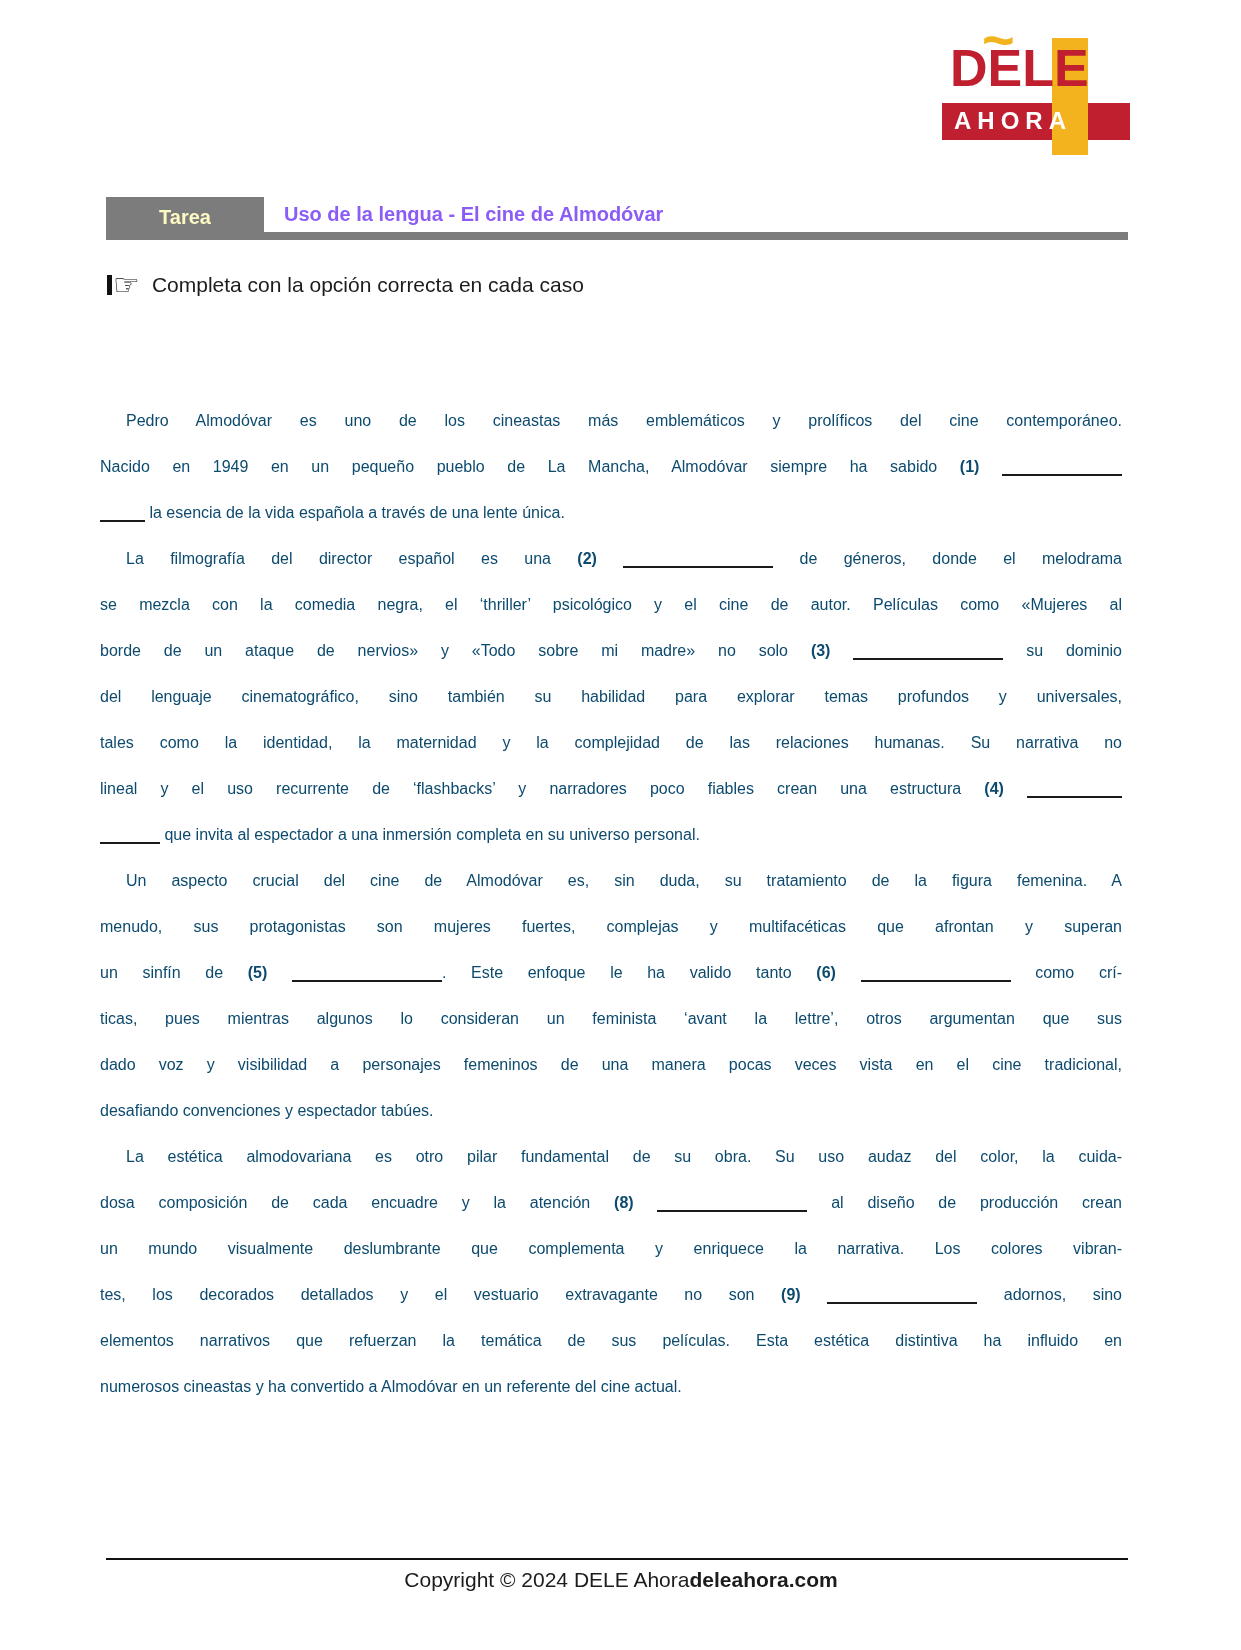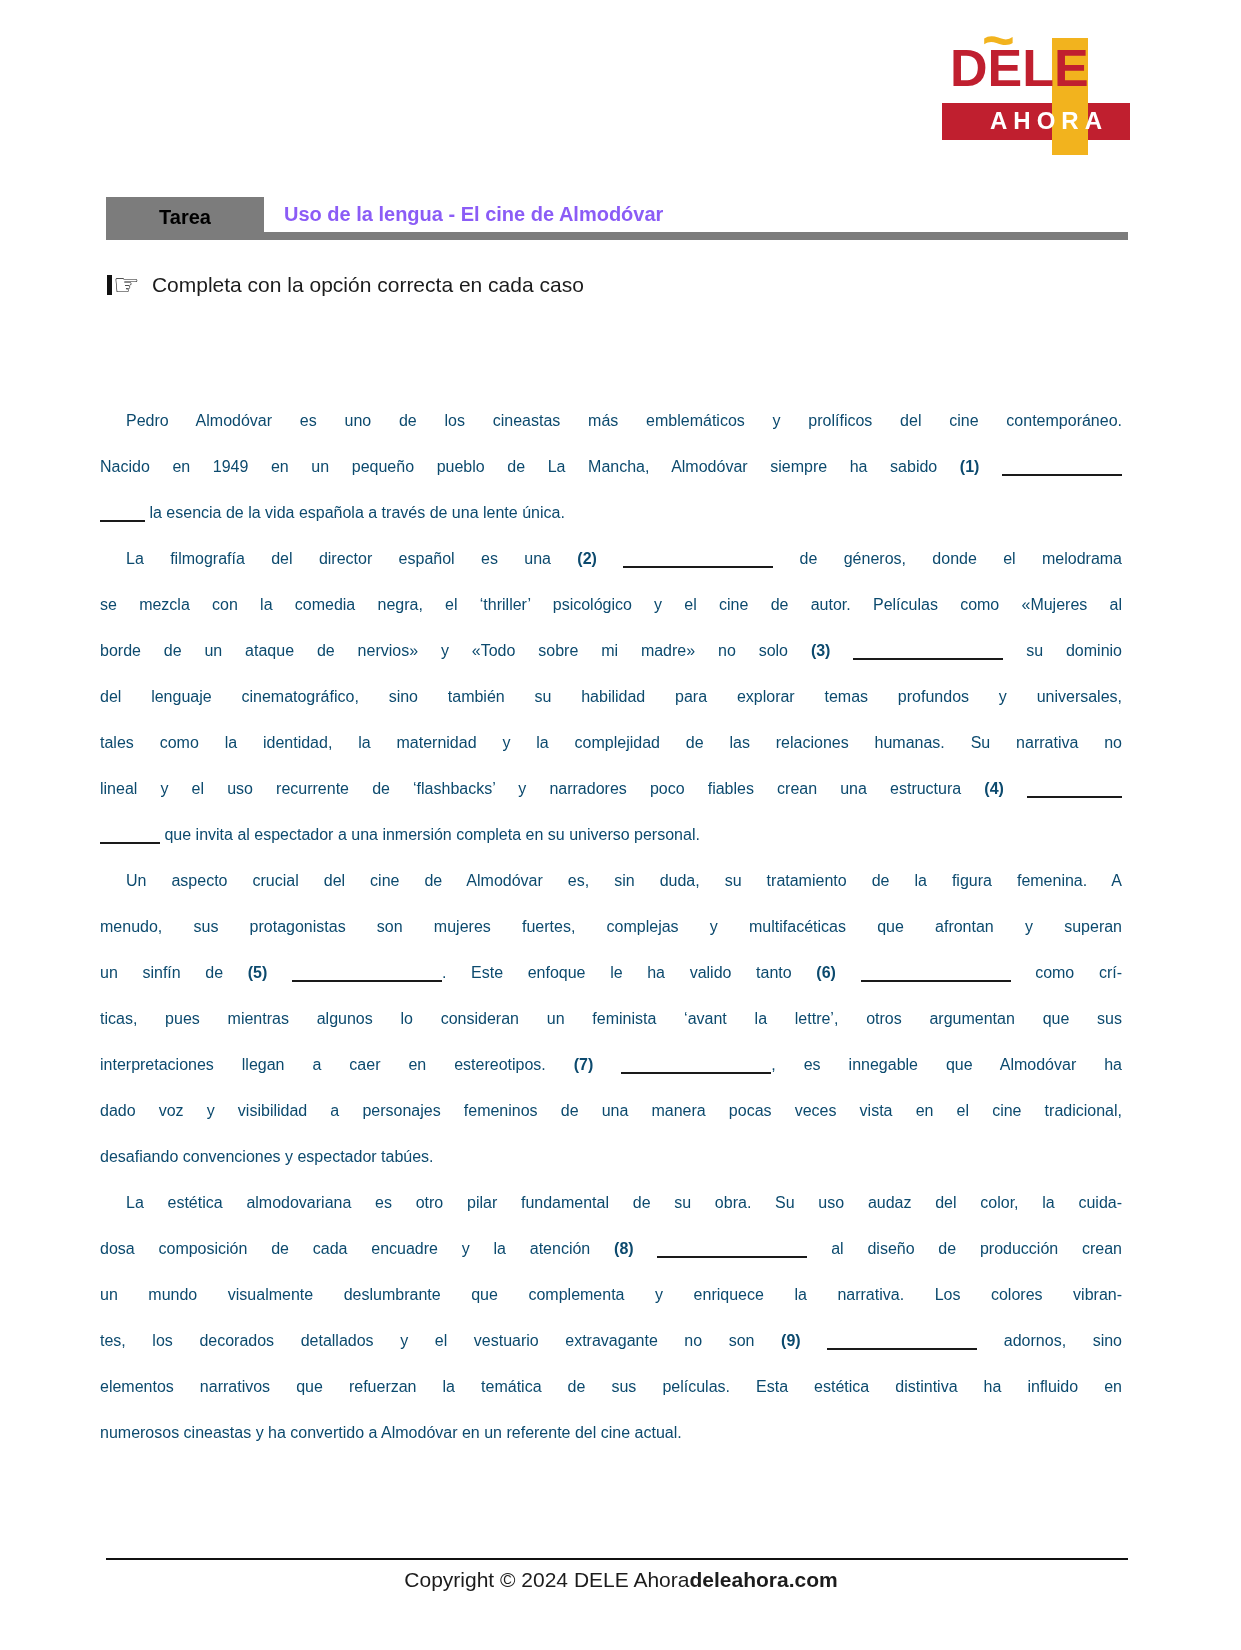--- a/index.html
+++ b/index.html
@@ -7,24 +7,24 @@
   .page{
     position:relative;width:1241px;height:1650px;margin:0 auto;background:#ffffff;
     font-family:"Liberation Sans",sans-serif;color:#202020;overflow:hidden;
   }
   
   .logo{position:absolute;top:36px;right:111px;width:188px;height:126px;}
   .logo-ybar{position:absolute;left:110px;top:2px;width:36px;height:117px;z-index:2;}
   .logo-band{position:absolute;left:0;right:0;top:67px;height:37px;z-index:1;}
   .logo-dele{position:absolute;left:8px;top:2px;z-index:3;font-size:52px;font-weight:bold;line-height:60px;letter-spacing:0;}
   .logo-tilde{position:absolute;left:40px;top:-24px;z-index:3;font-size:56px;font-weight:bold;line-height:56px;}
-  .logo-ahora{position:absolute;left:12px;top:67px;height:37px;z-index:3;line-height:36px;font-size:24px;font-weight:bold;letter-spacing:6px;color:#ffffff;margin-left:36px;}
+  .logo-ahora{position:absolute;left:12px;top:67px;height:37px;z-index:3;line-height:36px;font-size:24px;font-weight:bold;letter-spacing:6px;color:#ffffff;}
   
   .header{position:absolute;top:197px;left:106px;right:113px;height:43px;}
-  .header-tab{position:absolute;left:0;top:0;width:158px;height:43px;background:#7c7c7c;color:#000000;
+  .header-tab{position:absolute;left:0;top:0;width:158px;height:43px;background:#7c7c7c;color:#fef9c3;
     font-size:20px;font-weight:bold;text-align:center;line-height:41px;z-index:2;}
   .header-bar{position:absolute;left:0;right:0;bottom:0;height:8px;background:#7c7c7c;}
   .header-title{position:absolute;left:178px;top:6px;font-size:20px;font-weight:bold;color:#8b5cf6;}
   
   .instruction{position:absolute;top:270px;left:107px;display:flex;align-items:center;font-size:21px;color:#1c1c1c;}
   .cuff-bar{display:inline-block;width:5px;height:20px;background:#111;margin-right:1px;}
   .manicule{font-size:30px;line-height:30px;margin-right:12px;color:#111;}
   
   .body-text{position:absolute;top:398px;left:100px;width:1022px;font-size:16px;color:#0c4a6e;}
   .line{height:46px;line-height:46px;text-align:justify;text-align-last:justify;}
@@ -76,21 +76,20 @@
         <div class="line">del lenguaje cinematográfico, sino también su habilidad para explorar temas profundos y universales,</div>
         <div class="line">tales como la identidad, la maternidad y la complejidad de las relaciones humanas. Su narrativa no</div>
         <div class="line">lineal y el uso recurrente de ‘flashbacks’ y narradores poco fiables crean una estructura <b>(4)</b> <span class="blank" style="width: 95px;"></span></div>
         <div class="line lastline"><span class="blank" style="width: 60px;"></span> que invita al espectador a una inmersión completa en su universo personal.</div>
       </div>
       <div>
         <div class="line indent">Un aspecto crucial del cine de Almodóvar es, sin duda, su tratamiento de la figura femenina. A</div>
         <div class="line">menudo, sus protagonistas son mujeres fuertes, complejas y multifacéticas que afrontan y superan</div>
         <div class="line">un sinfín de <b>(5)</b> <span class="blank" style="width: 150px;"></span>. Este enfoque le ha valido tanto <b>(6)</b> <span class="blank" style="width: 150px;"></span> como crí-</div>
         <div class="line">ticas, pues mientras algunos lo consideran un feminista ‘avant la lettre’, otros argumentan que sus</div>
-        <div class="line">interpretaciones llegan a caer en estereotipos. <b>(7)</b> <span class="blank" style="width: 150px;"></span>, es innegable que Almodóvar ha</div>
         <div class="line">dado voz y visibilidad a personajes femeninos de una manera pocas veces vista en el cine tradicional,</div>
         <div class="line lastline">desafiando convenciones y espectador tabúes.</div>
       </div>
       <div>
         <div class="line indent">La estética almodovariana es otro pilar fundamental de su obra. Su uso audaz del color, la cuida-</div>
         <div class="line">dosa composición de cada encuadre y la atención <b>(8)</b> <span class="blank" style="width: 150px;"></span> al diseño de producción crean</div>
         <div class="line">un mundo visualmente deslumbrante que complementa y enriquece la narrativa. Los colores vibran-</div>
         <div class="line">tes, los decorados detallados y el vestuario extravagante no son <b>(9)</b> <span class="blank" style="width: 150px;"></span> adornos, sino</div>
         <div class="line">elementos narrativos que refuerzan la temática de sus películas. Esta estética distintiva ha influido en</div>
         <div class="line lastline">numerosos cineastas y ha convertido a Almodóvar en un referente del cine actual.</div>

